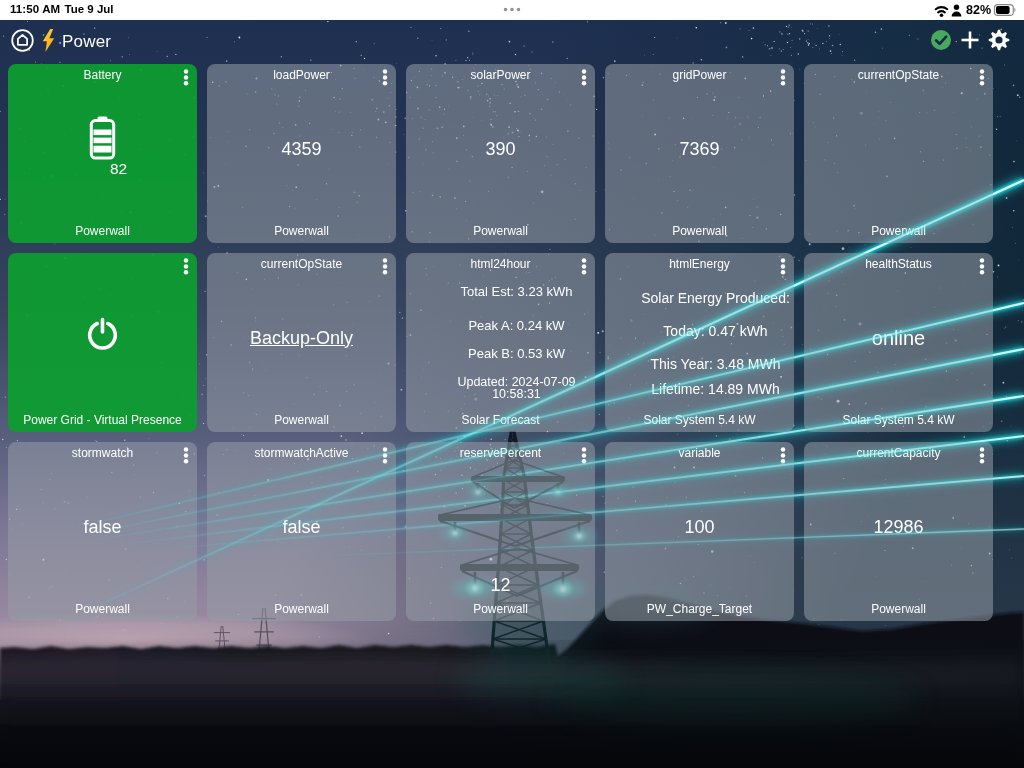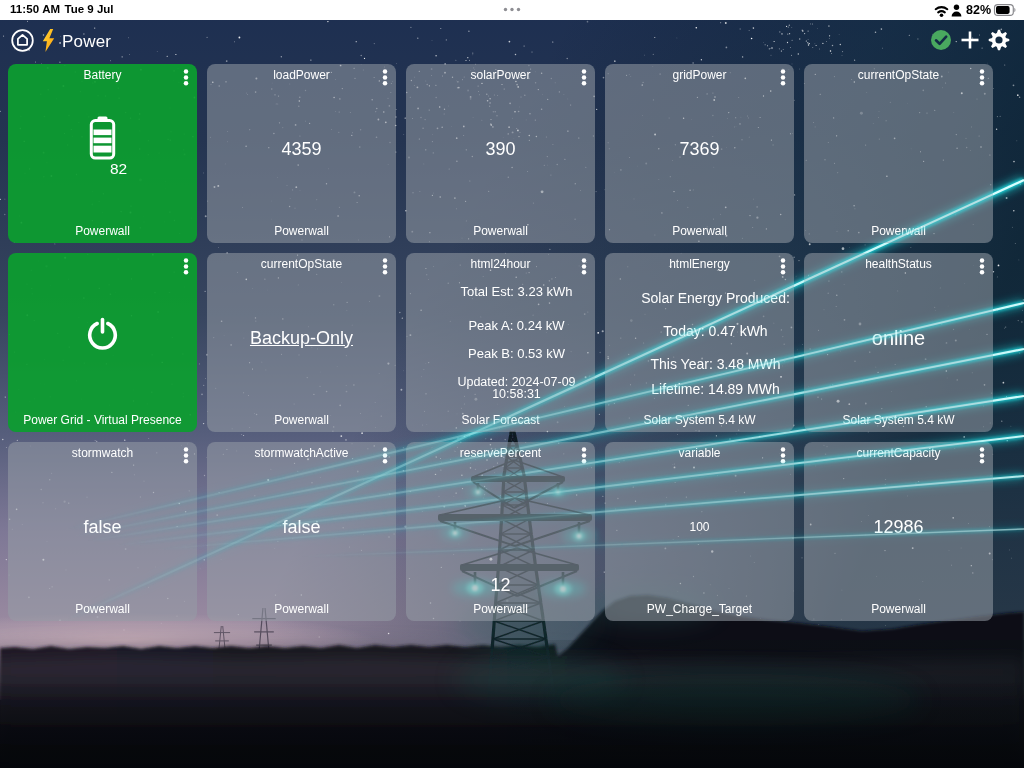--- a/index.html
+++ b/index.html
@@ -1902,21 +1902,21 @@
       <div class="val" style="font-size:18px;margin-top:40px;">12</div>
       <div class="ftr">Powerwall</div>
     </div>
 <div class="tile" style="left:605px;top:441.5px;">
       <svg class="tdots" width="10" height="20" viewBox="0 0 10 20">
         <circle cx="5" cy="3.5" r="2.25" fill="#fff"></circle>
         <circle cx="5" cy="9.4" r="2.25" fill="#fff"></circle>
         <circle cx="5" cy="15.3" r="2.25" fill="#fff"></circle>
       </svg>
       <div class="ttl">variable</div>
-      <div class="val" style="font-size:12px;">100</div>
+      <div class="val" style="font-size:18px;">100</div>
       <div class="ftr">PW_Charge_Target</div>
     </div>
 <div class="tile" style="left:804px;top:441.5px;">
       <svg class="tdots" width="10" height="20" viewBox="0 0 10 20">
         <circle cx="5" cy="3.5" r="2.25" fill="#fff"></circle>
         <circle cx="5" cy="9.4" r="2.25" fill="#fff"></circle>
         <circle cx="5" cy="15.3" r="2.25" fill="#fff"></circle>
       </svg>
       <div class="ttl">currentCapacity</div>
       <div class="val" style="font-size:18px;">12986</div>

